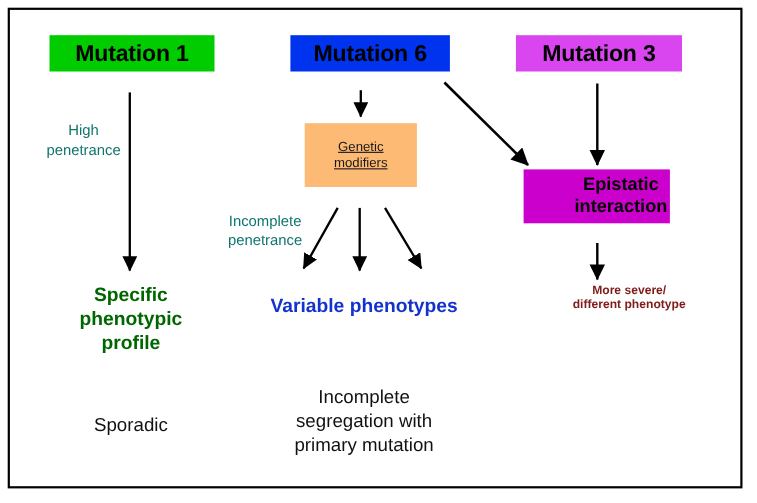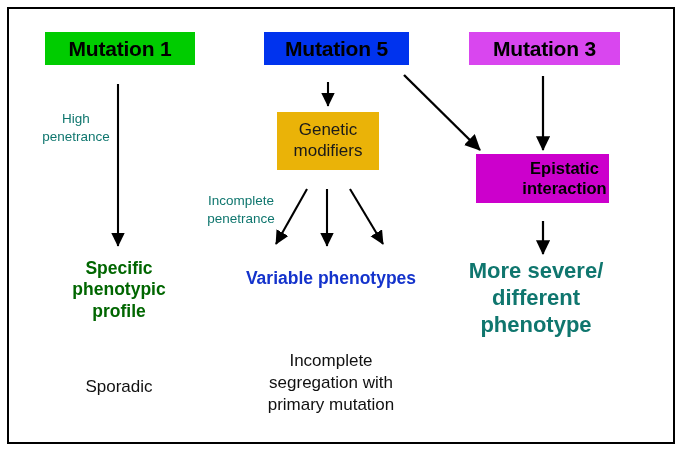--- a/index.html
+++ b/index.html
@@ -41,45 +41,46 @@
     font-size: 21px;
     color: #000000;
     letter-spacing: -0.2px;
   }
   .mut1 { left: 45px;  top: 32px;  width: 150px; height: 33px; background: #00CC00; }
   .mut2 { left: 264px; top: 32px;  width: 145px; height: 33px; background: #0033EE; }
   .mut3 { left: 469px; top: 32px;  width: 151px; height: 33px; background: #d946ef; }
 
   .gmod {
     left: 277px; top: 112px; width: 102px; height: 58px;
-    background: #eab308;
-    font-size: 17px;
+    background: #fdba74;
+    font-size: 12px;
     color: #1a1a1a;
     font-weight: normal;
     line-height: 1.22;
+    text-decoration: underline;
   }
   .epi {
     left: 476px; top: 154px; width: 133px; height: 49px;
     background: #CC00CC;
     font-size: 16.5px;
     font-weight: bold;
     color: #000000;
     line-height: 1.2;
     padding-left: 44px;
   }
 
   .outcome {
     position: absolute;
     text-align: center;
     font-weight: bold;
     line-height: 1.22;
   }
   .out-green  { color: #006600; font-size: 17.5px; left: 48px;  top: 258px; width: 142px; }
   .out-blue   { color: #1433CC; font-size: 17.5px; left: 218px; top: 268px; width: 226px; }
-  .out-purple { color: #0f766e; font-size: 22px;   left: 436px; top: 258px; width: 200px; }
+  .out-purple { color: #7f1d1d; font-size: 11px;   left: 472px; top: 258px; width: 200px; }
 
   .note {
     position: absolute;
     text-align: center;
     color: #111111;
     font-weight: normal;
     font-size: 17px;
     line-height: 1.28;
   }
   .note-sporadic { left: 48px;  top: 376px; width: 142px; }
@@ -131,21 +132,21 @@
     <line x1="350" y1="189" x2="383" y2="244" stroke="#000000" stroke-width="2.1" marker-end="url(#ah)"></line>
 
     <line x1="543" y1="221" x2="543" y2="254" stroke="#000000" stroke-width="2.2" marker-end="url(#ah)"></line>
   </svg>
 
   <div class="node hdr mut1">
     <span>Mutation 1</span>
   </div>
 
   <div class="node hdr mut2">
-    <span>Mutation 5</span>
+    <span>Mutation 6</span>
   </div>
 
   <div class="node hdr mut3">
     <span>Mutation 3</span>
   </div>
 
   <div class="node gmod">
     <span class="ml">Genetic<br>modifiers</span>
   </div>
 

